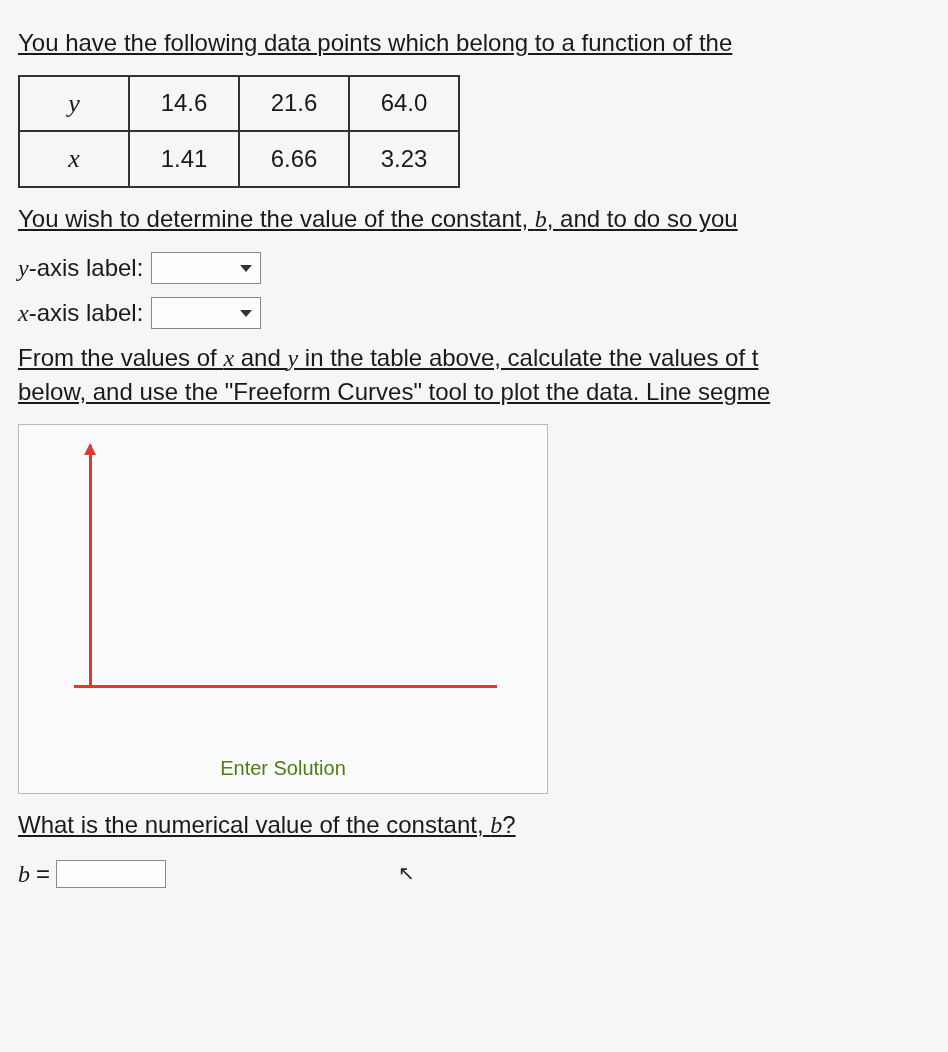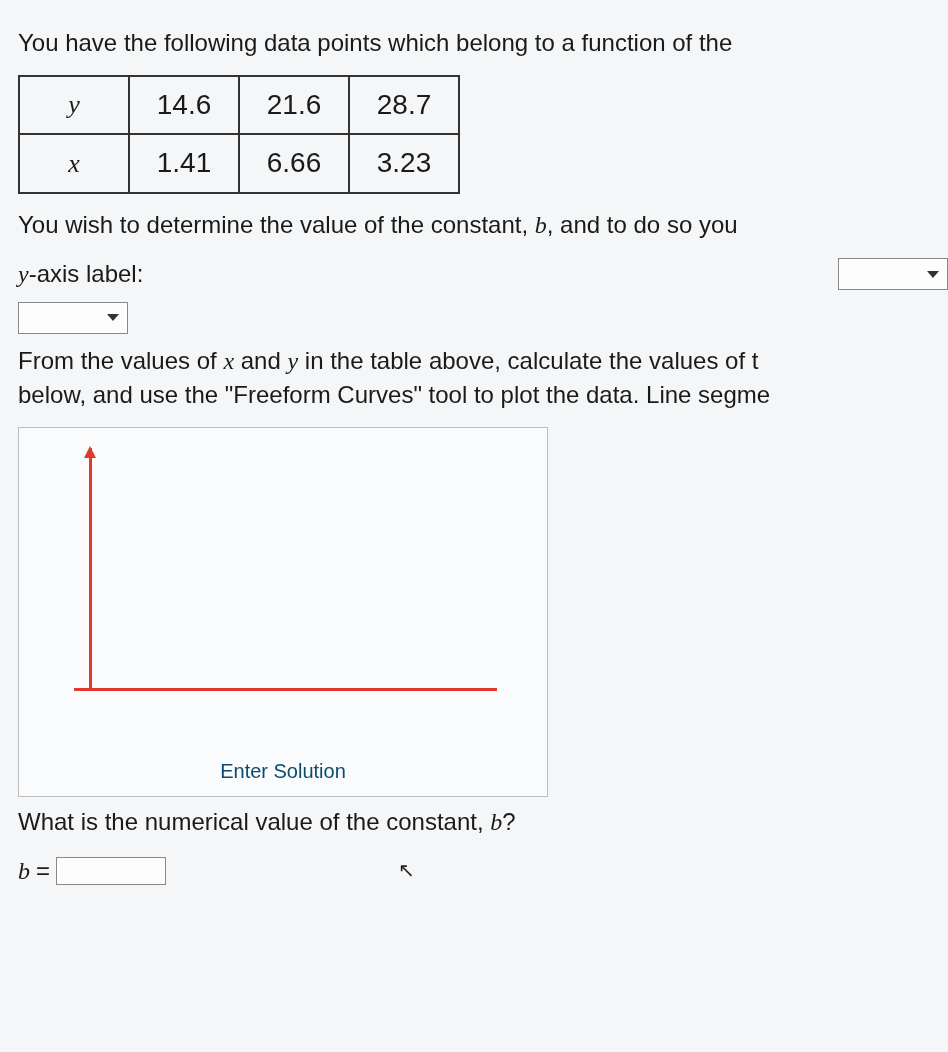--- a/index.html
+++ b/index.html
@@ -7,47 +7,46 @@
     margin: 0;
     padding: 18px 0 18px 18px;
     font-family: "Segoe UI", Arial, sans-serif;
     background: #f5f6f7;
     color: #1a1a1a;
     font-size: 24px;
     line-height: 1.45;
     overflow: hidden;
     width: 948px;
   }
-  .para { margin: 8px 0 14px 0; }
+  .para { margin: 8px 0 14px 0; text-decoration: underline; }
   table.data {
     border-collapse: collapse;
     margin: 6px 0 14px 0;
   }
   table.data td {
     border: 2px solid #333;
     padding: 8px 22px;
     text-align: center;
-    font-size: 28px;
+    font-size: 24px;
     min-width: 110px;
   }
   table.data td.hdr {
     font-style: italic;
     font-family: "Times New Roman", serif;
     font-size: 26px;
   }
   .mathvar {
     font-style: italic;
     font-family: "Times New Roman", serif;
   }
   .label-row {
     display: flex;
     align-items: center;
     gap: 8px;
     margin: 10px 0;
-    justify-content: space-between;
   }
   .dd {
     display: inline-flex;
     align-items: center;
     justify-content: flex-end;
     border: 1px solid #888;
     background: #fdfdfd;
     width: 110px;
     height: 32px;
     padding: 0 8px;
@@ -95,21 +94,21 @@
   .axis-x {
     position: absolute;
     left: 55px;
     right: 50px;
     bottom: 60px;
     height: 3px;
     background: #e03a2a;
   }
   .enter-sol {
     text-align: center;
-    color: #0c4a6e;
+    color: #4d7c0f;
     font-size: 20px;
     padding: 6px 0 10px 0;
   }
   .ans-row {
     display: flex;
     align-items: center;
     gap: 6px;
     margin-top: 6px;
   }
   .ans-input {
@@ -128,21 +127,21 @@
 <body>
 
 <div class="para">You have the following data points which belong to a function of the</div>
 
 <table class="data">
   <tbody>
       <tr>
     <td class="hdr">y</td>
     <td>14.6</td>
     <td>21.6</td>
-    <td>28.7</td>
+    <td>64.0</td>
   </tr>
   <tr>
     <td class="hdr">x</td>
     <td>1.41</td>
     <td>6.66</td>
     <td>3.23</td>
   </tr>
 </tbody>
   </table>
 
@@ -152,40 +151,41 @@
 
 <div class="label-row">
   <span><span class="mathvar">y</span><span>-axis label:</span></span>
   <div class="dd">
     <span></span>
     <span class="caret"></span>
   </div>
 </div>
 
 <div class="label-row">
+  <span><span class="mathvar">x</span><span>-axis label:</span></span>
   <div class="dd">
     <span></span>
     <span class="caret"></span>
   </div>
 </div>
 
 <div class="para" style="">
   <span>From the values of </span><span class="mathvar">x</span><span> and </span><span class="mathvar">y</span><span> in the table above, calculate the values of t</span><br>
   <span>below, and use the "Freeform Curves" tool to plot the data. Line segme</span>
 </div>
 
 <div class="plot-box">
   <div class="plot-canvas">
     <div class="axis-y"></div>
     <div class="axis-x"></div>
   </div>
   <div class="enter-sol">Enter Solution</div>
 </div>
 
-<div class="para" style="margin-top:8px">
+<div class="para" style="margin-top:14px">
   <span>What is the numerical value of the constant, </span><span class="mathvar">b</span><span>?</span>
 </div>
 
 <div class="ans-row" style="position:relative">
   <span class="mathvar">b</span>
   <span> = </span>
   <div class="ans-input"></div>
   <span class="cursor" style="left:380px; top:2px;">↖</span>
 </div>
 

